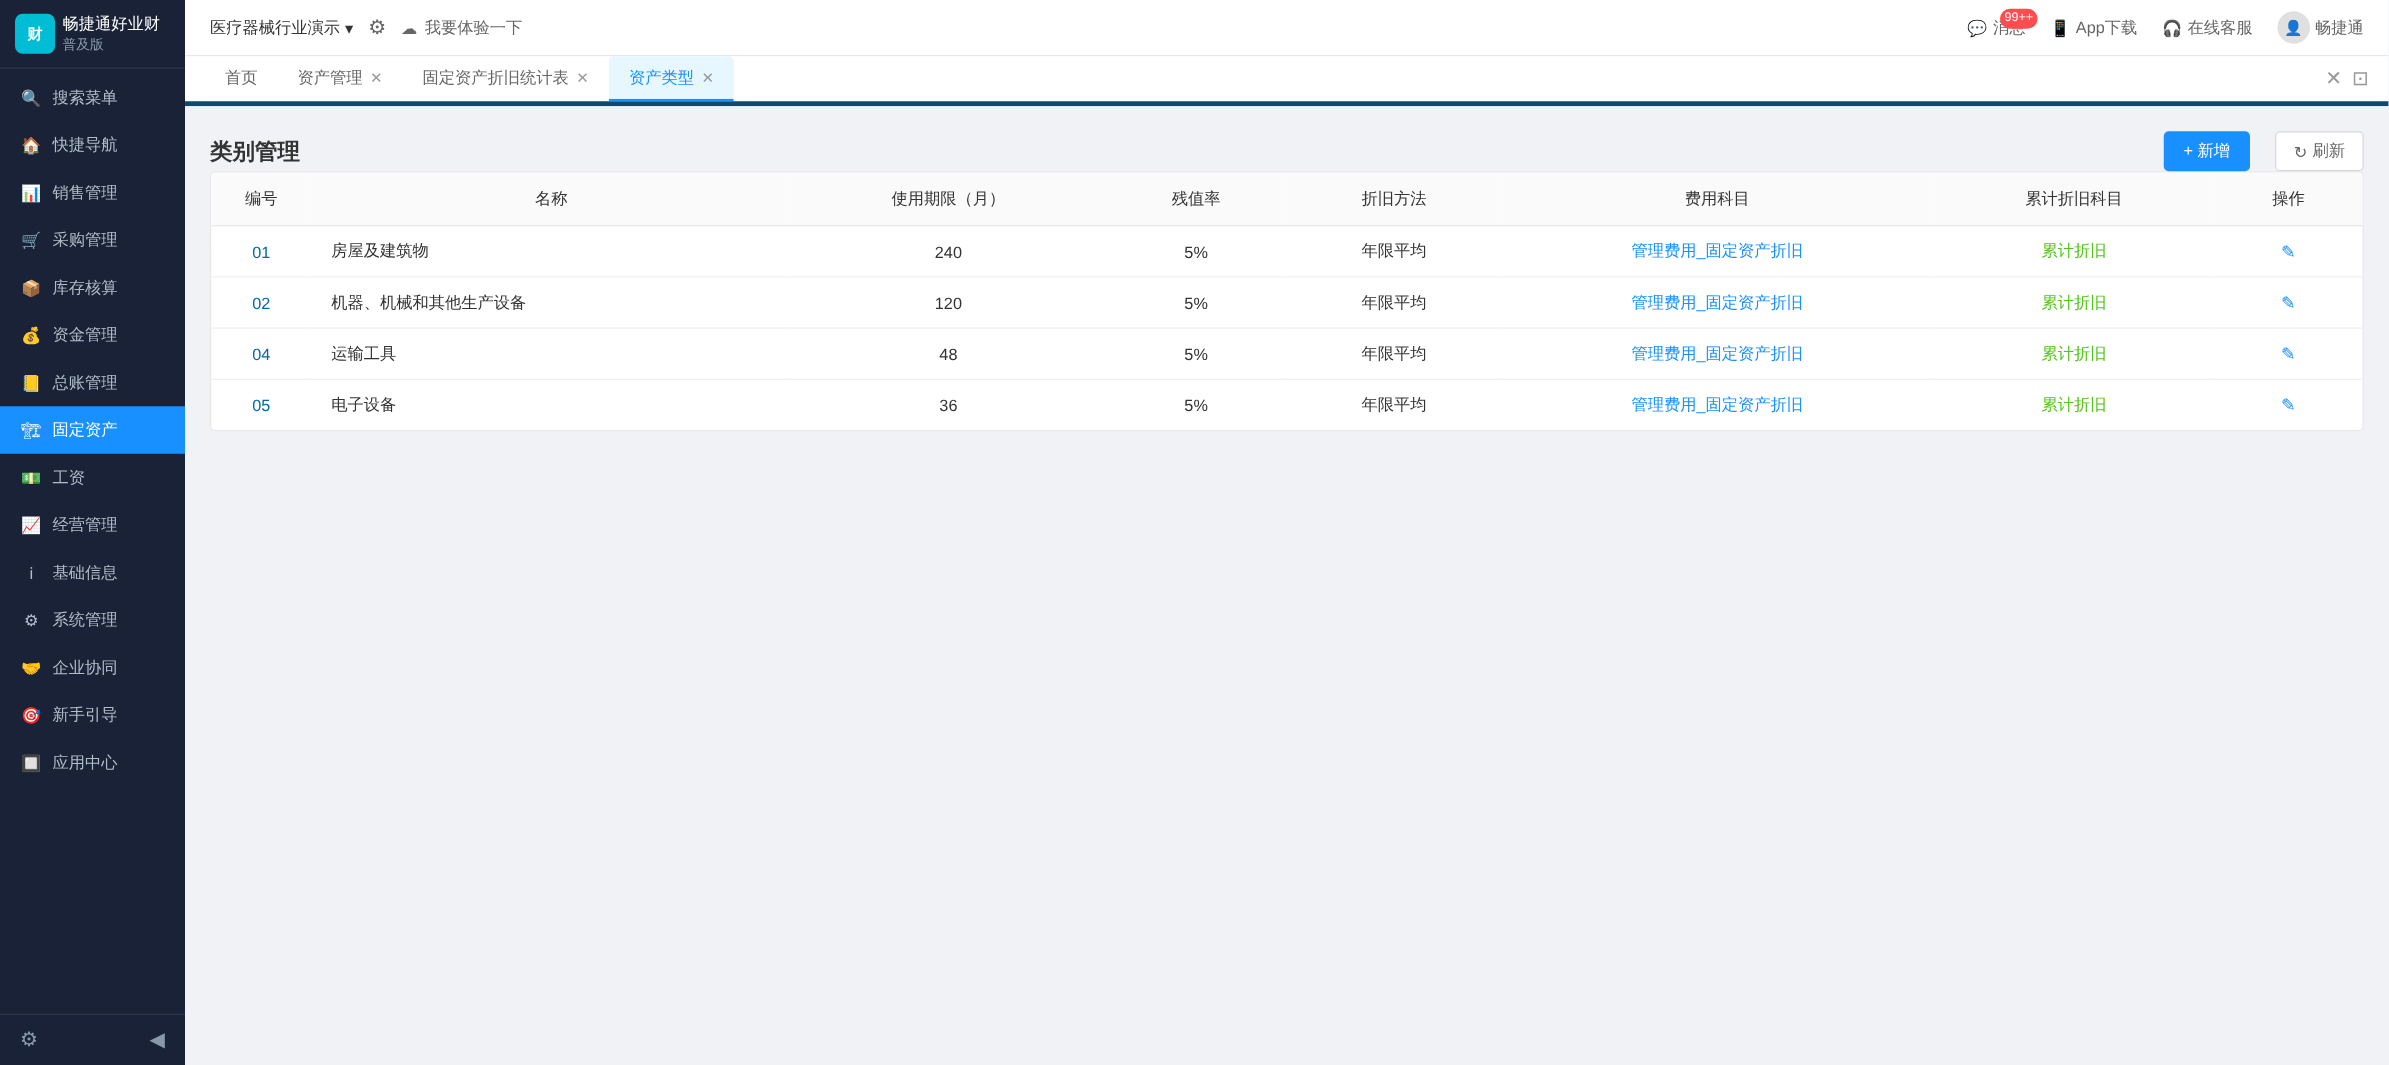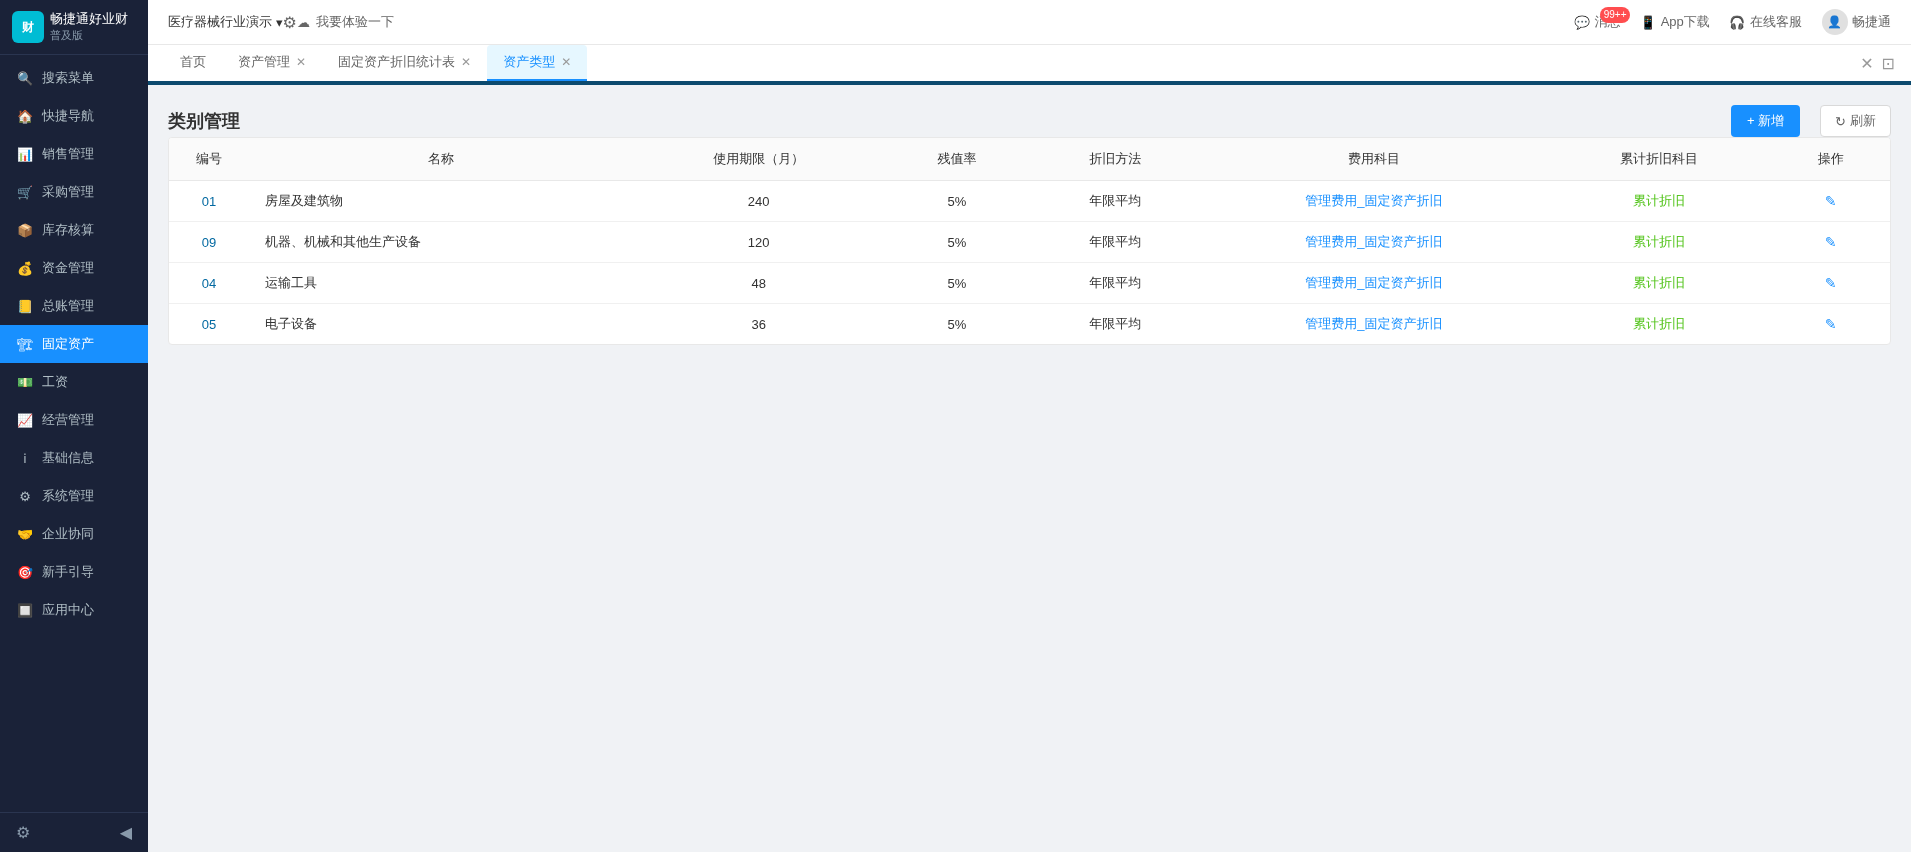--- a/index.html
+++ b/index.html
@@ -57,21 +57,21 @@
 
     
     .topbar {
       background: white;
       padding: 0 20px;
       height: 45px;
       display: flex; align-items: center; justify-content: space-between;
       border-bottom: 1px solid #e8e8e8;
       flex-shrink: 0;
     }
-    .topbar-left { display: flex; align-items: center; }
+    .topbar-left { display: flex; align-items: center; gap: 12px; }
     .topbar-dropdown { display: flex; align-items: center; gap: 4px; cursor: pointer; color: #333; }
     .topbar-gear { color: #666; cursor: pointer; font-size: 16px; }
     .topbar-experience { display: flex; align-items: center; gap: 6px; color: #666; font-size: 13px; cursor: pointer; }
     .topbar-right { display: flex; align-items: center; gap: 20px; }
     .topbar-right-item { display: flex; align-items: center; gap: 4px; color: #666; font-size: 13px; cursor: pointer; position: relative; }
     .badge {
       background: #ff4d4f;
       color: white;
       font-size: 10px;
       padding: 0 4px;
@@ -349,21 +349,21 @@
     <td><span class="row-id">01</span></td>
     <td>房屋及建筑物</td>
     <td>240</td>
     <td>5%</td>
     <td>年限平均</td>
     <td><span class="expense-text">管理费用_固定资产折旧</span></td>
     <td><span class="accu-text">累计折旧</span></td>
     <td><span class="edit-icon">✎</span></td>
   </tr>
             <tr>
-    <td><span class="row-id">09</span></td>
+    <td><span class="row-id">02</span></td>
     <td>机器、机械和其他生产设备</td>
     <td>120</td>
     <td>5%</td>
     <td>年限平均</td>
     <td><span class="expense-text">管理费用_固定资产折旧</span></td>
     <td><span class="accu-text">累计折旧</span></td>
     <td><span class="edit-icon">✎</span></td>
   </tr>
             <tr>
     <td><span class="row-id">04</span></td>

